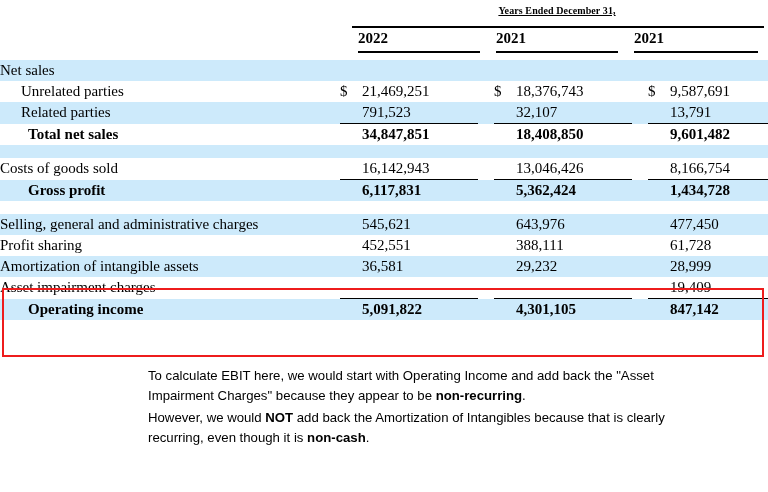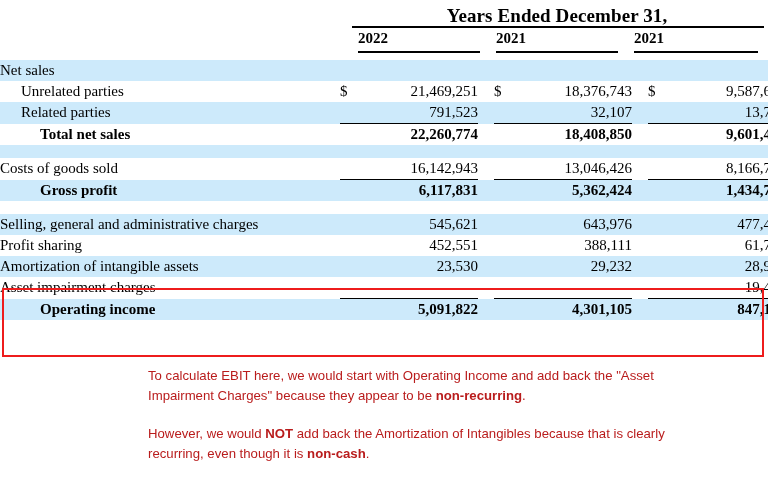--- a/index.html
+++ b/index.html
@@ -29,22 +29,23 @@
     width: 768px;
     height: 60px;
   }
   .head-title {
     position: absolute;
     left: 348px;
     top: 5px;
     width: 418px;
     text-align: center;
     font-weight: bold;
-    font-size: 19px;
+    font-size: 10px;
     letter-spacing: .1px;
+    text-decoration: underline;
   }
   .head-rule {
     position: absolute;
     left: 352px;
     top: 26px;
     width: 412px;
     height: 2px;
     background: #000;
   }
   .yr {
@@ -87,24 +88,24 @@
   col.c-label { width: 340px; }
   col.c-cur   { width: 22px; }
   col.c-num   { width: 116px; }
   col.c-gap   { width: 16px; }
 
   tr.shade td { background: #cdeafb; }
   tr.blank td { height: 13px; line-height: 13px; }
 
   .lbl     { padding-left: 4px; }
   .lbl.i1  { padding-left: 21px; }
-  .lbl.i2  { padding-left: 40px; font-weight: bold; }
+  .lbl.i2  { padding-left: 28px; font-weight: bold; }
 
   .cur { text-align: left; padding-left: 3px; }
-  .num { text-align: right; padding-right: 6px; }
+  .num { text-align: left; padding-right: 6px; }
   .num.b { font-weight: bold; }
   .dash { text-align: right; padding-right: 18px; }
 
   
   tr.subtotal td.n { border-top: 1.6px solid #000; }
 
   
   .redbox {
     position: absolute;
     left: 2px;
@@ -116,26 +117,26 @@
     pointer-events: none;
   }
 
   
   .notes {
     position: absolute;
     left: 148px;
     top: 366px;
     width: 560px;
     font-family: "Liberation Sans", "DejaVu Sans", sans-serif;
-    color: #b91c1c;
+    color: #000000;
     font-size: 13.2px;
     line-height: 19.5px;
   }
   .notes p { margin: 0; }
-  .notes p.second { margin-top: 19px; }
+  .notes p.second { margin-top: 3px; }
   .notes b { font-weight: bold; }
 </style>
 </head>
 <body>
 
 <div class="sheet">
 
   <div class="head-wrap">
     <div class="head-title">Years Ended December 31,</div>
     <div class="head-rule"></div>
@@ -191,21 +192,21 @@
           <td></td>
           <td class="cur"></td>
           <td class="num">32,107</td>
           <td></td>
           <td class="cur"></td>
           <td class="num">13,791</td>
         </tr>
         <tr class=" subtotal">
           <td class="lbl i2">Total net sales</td>
           <td class="cur n"></td>
-          <td class="num b n">22,260,774</td>
+          <td class="num b n">34,847,851</td>
           <td class=""></td>
           <td class="cur n"></td>
           <td class="num b n">18,408,850</td>
           <td class=""></td>
           <td class="cur n"></td>
           <td class="num b n">9,601,482</td>
         </tr>
         <tr class="blank shade">
           <td></td>
           <td></td>
@@ -268,21 +269,21 @@
           <td></td>
           <td class="cur"></td>
           <td class="num">388,111</td>
           <td></td>
           <td class="cur"></td>
           <td class="num">61,728</td>
         </tr>
         <tr class="shade">
           <td class="lbl">Amortization of intangible assets</td>
           <td class="cur"></td>
-          <td class="num">23,530</td>
+          <td class="num">36,581</td>
           <td></td>
           <td class="cur"></td>
           <td class="num">29,232</td>
           <td></td>
           <td class="cur"></td>
           <td class="num">28,999</td>
         </tr>
         <tr>
           <td class="lbl">Asset impairment charges</td>
           <td class="cur"></td>

